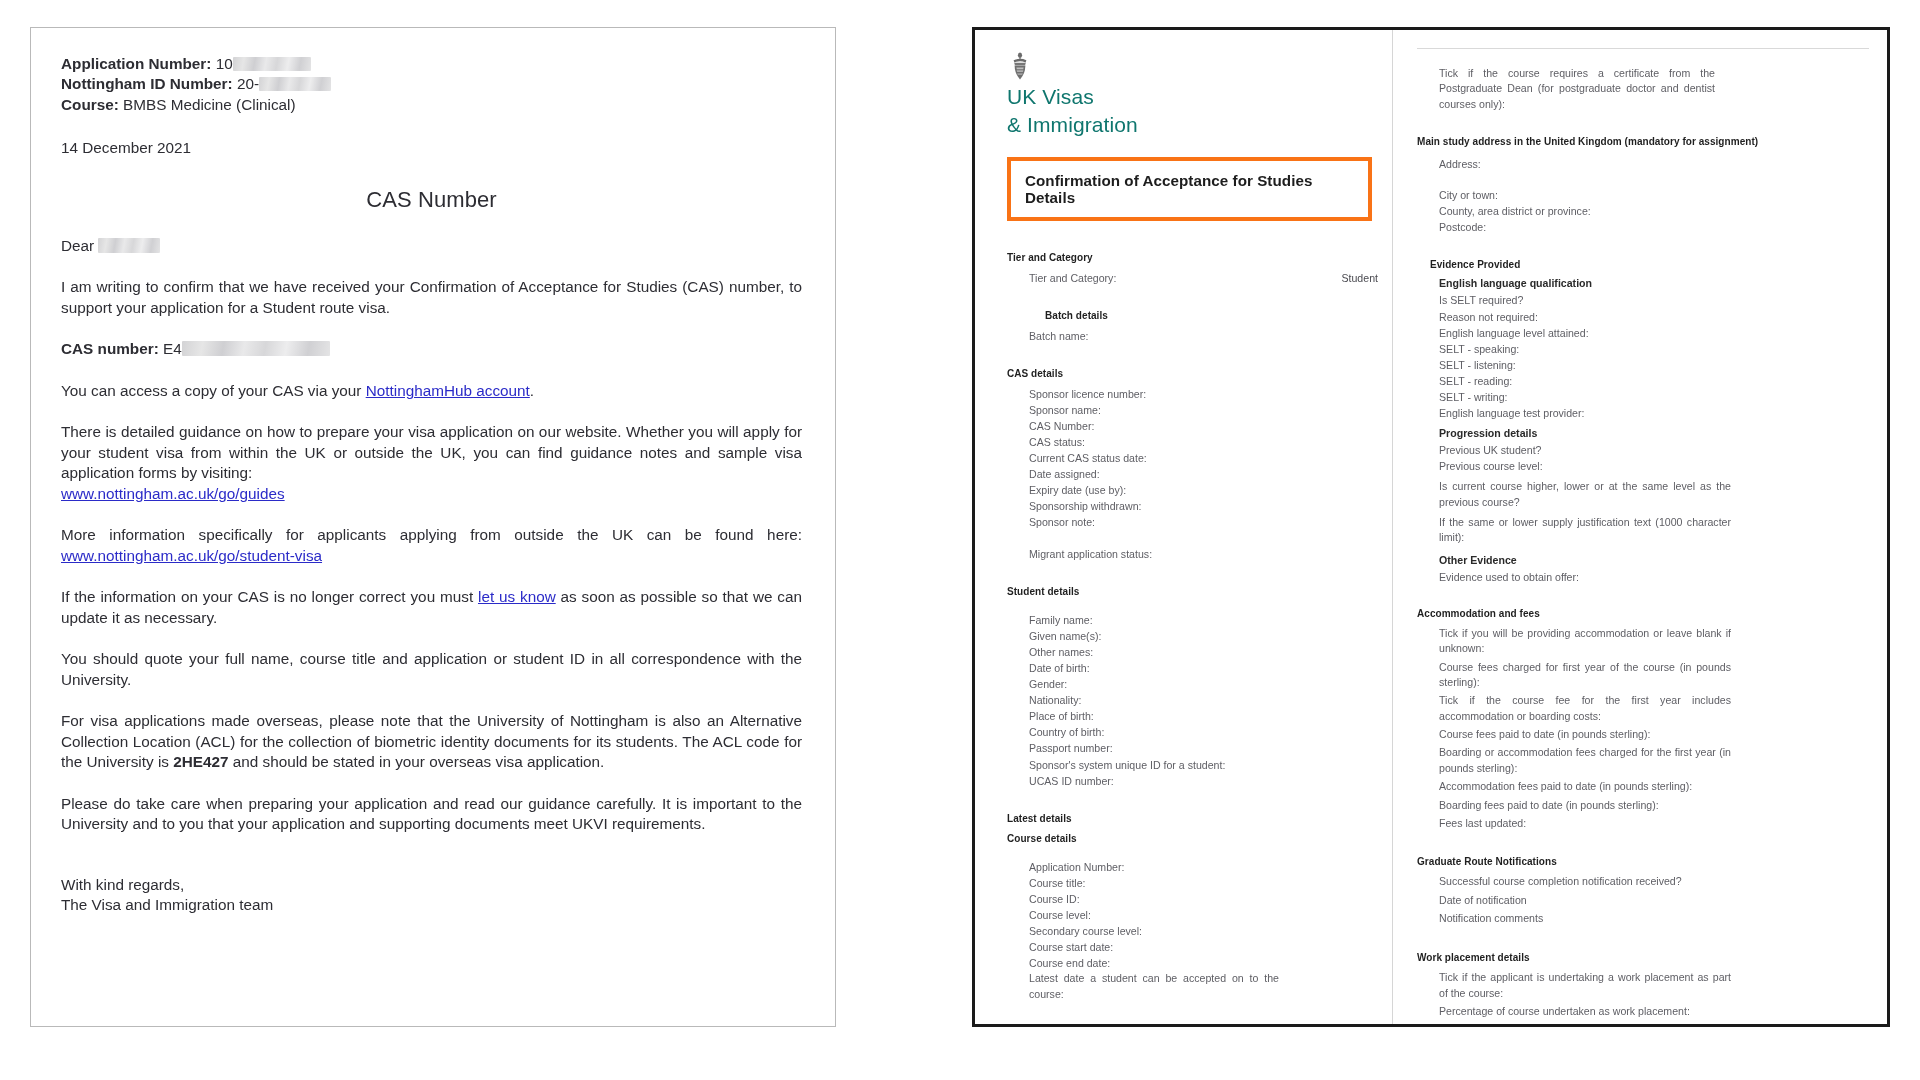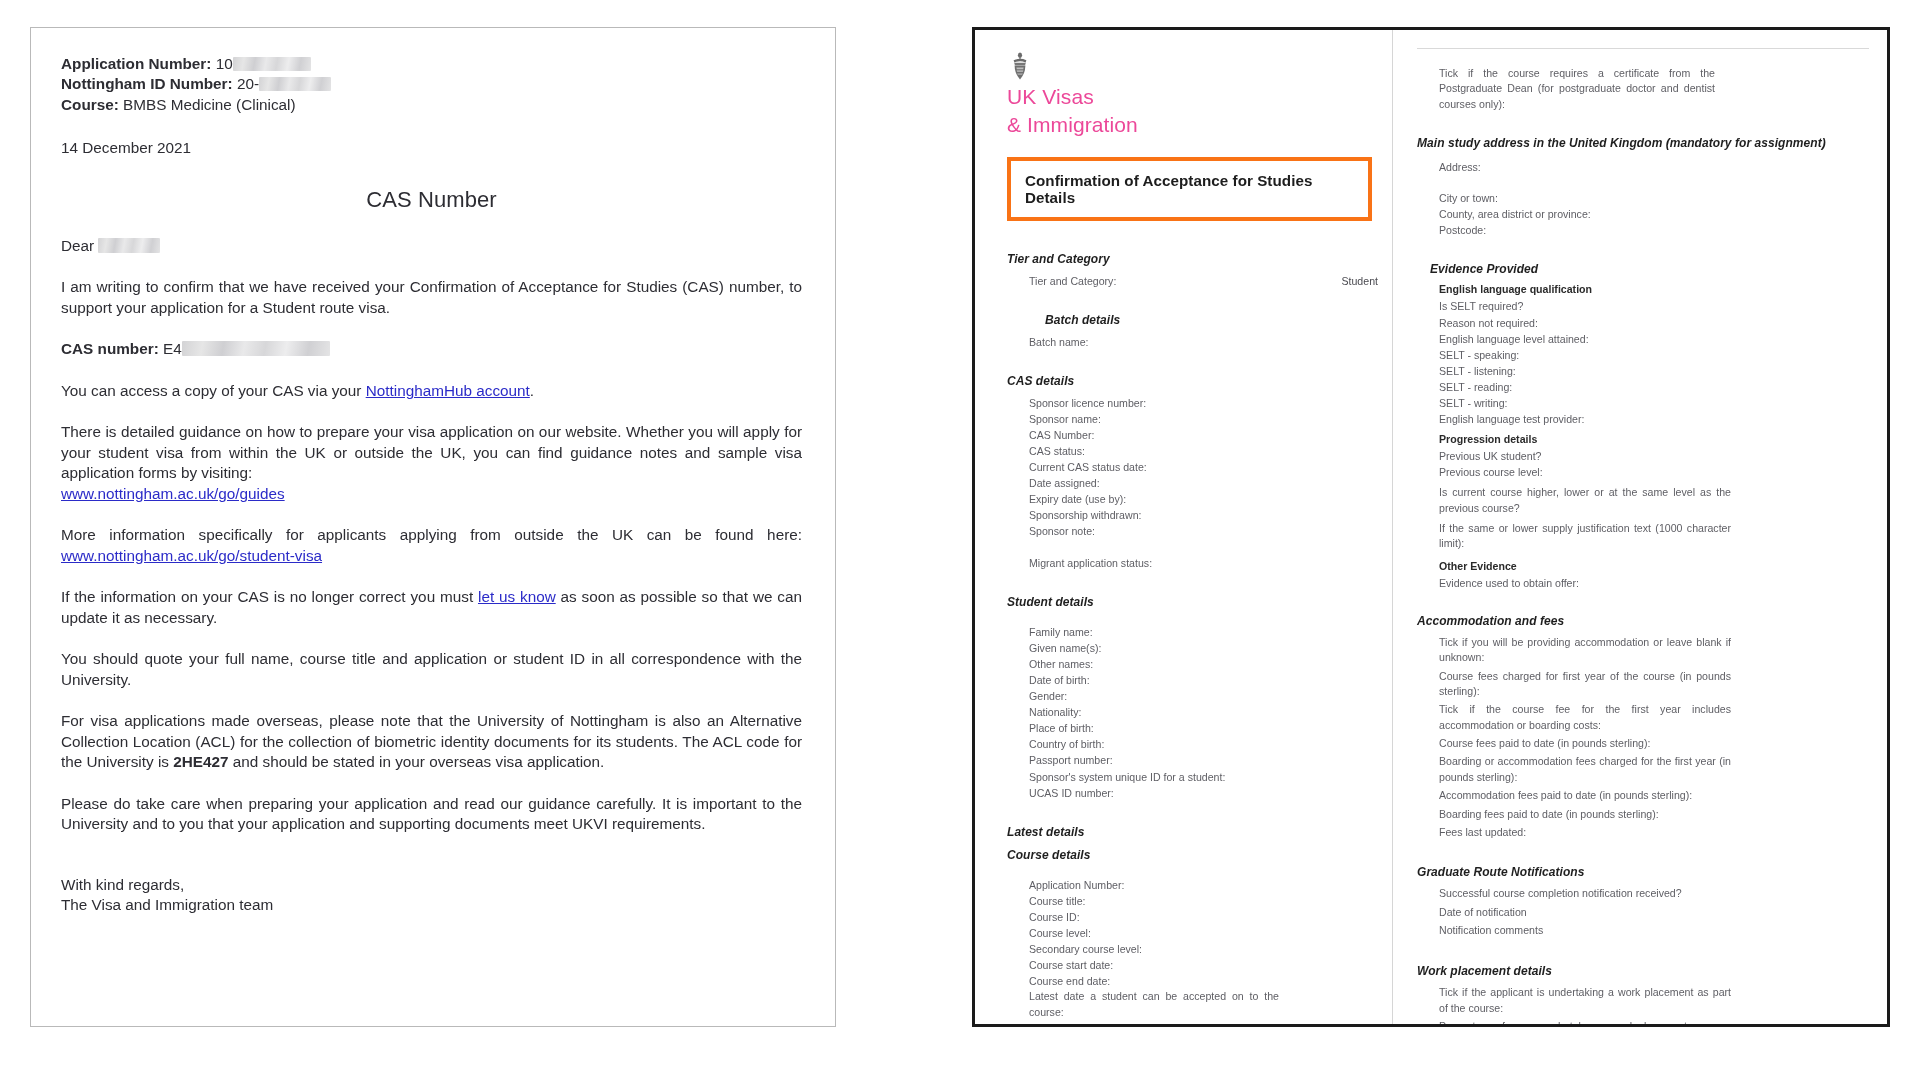--- a/index.html
+++ b/index.html
@@ -106,45 +106,44 @@
     content: "";
     position: absolute;
     left: 24px; right: 18px; top: 18px;
     border-top: 1px solid #d9d9d9;
   }
 
   
   .brand { margin-top: 8px; }
   .crown { display: block; margin-left: 2px; }
   .brand-name {
-    color: #ec4899;
+    color: #0f766e;
     font-size: 21px;
     line-height: 1.18;
     margin-top: 3px;
     letter-spacing: 0.1px;
   }
   .cas-title-box {
     margin-top: 19px;
     margin-right: 6px;
     border: 4px solid #f97316;
     padding: 11px 13px 11px 14px;
     font-weight: bold;
     font-size: 15.2px;
     color: #1d1d1d;
     letter-spacing: 0.05px;
   }
 
   .sec-h {
     font-weight: bold;
-    font-size: 12px;
+    font-size: 10px;
     color: #1f1f1f;
     margin-top: 20px;
     margin-bottom: 7px;
     letter-spacing: 0.05px;
-    font-style: italic;
   }
   .sec-h.tight { margin-top: 9px; }
   .sub-h {
     font-weight: bold;
     font-size: 10.6px;
     color: #2a2a2a;
     margin-left: 22px;
     margin-top: 6px;
     margin-bottom: 3px;
   }

